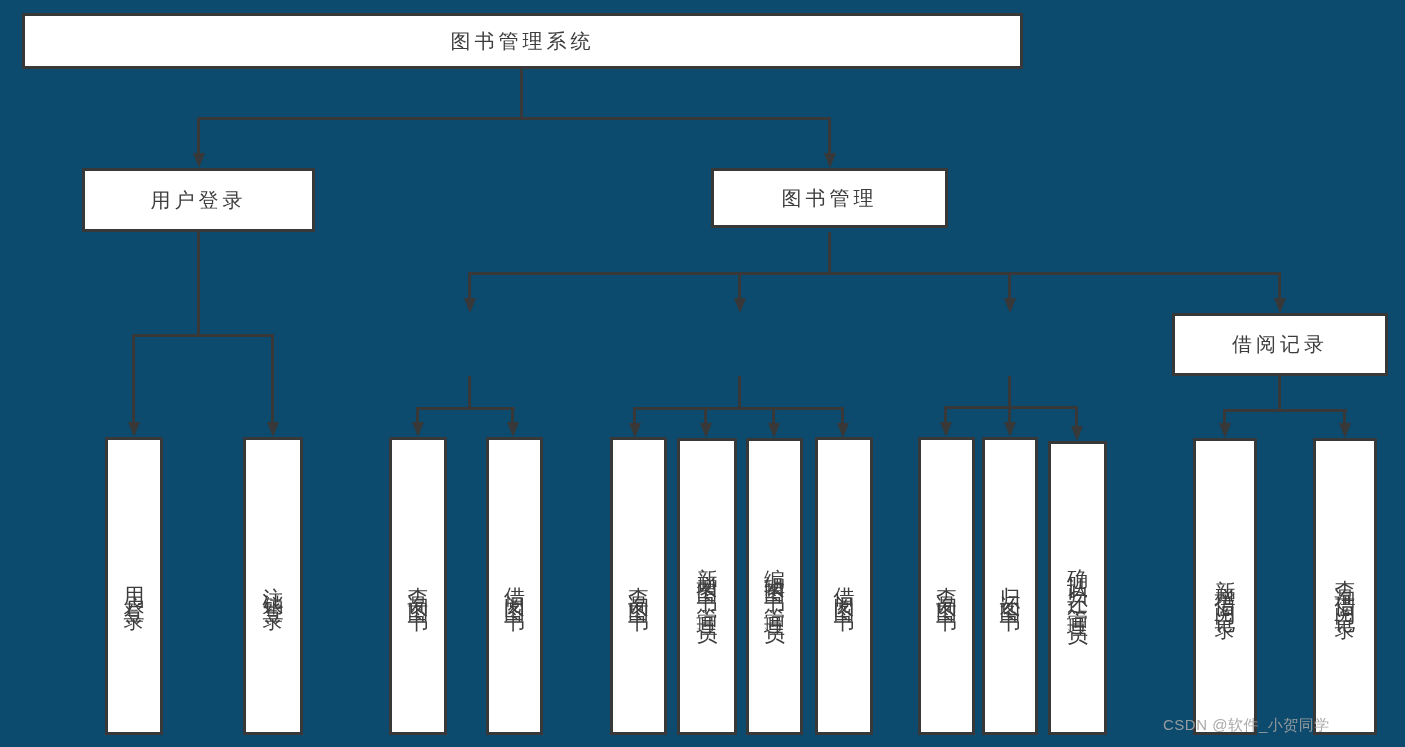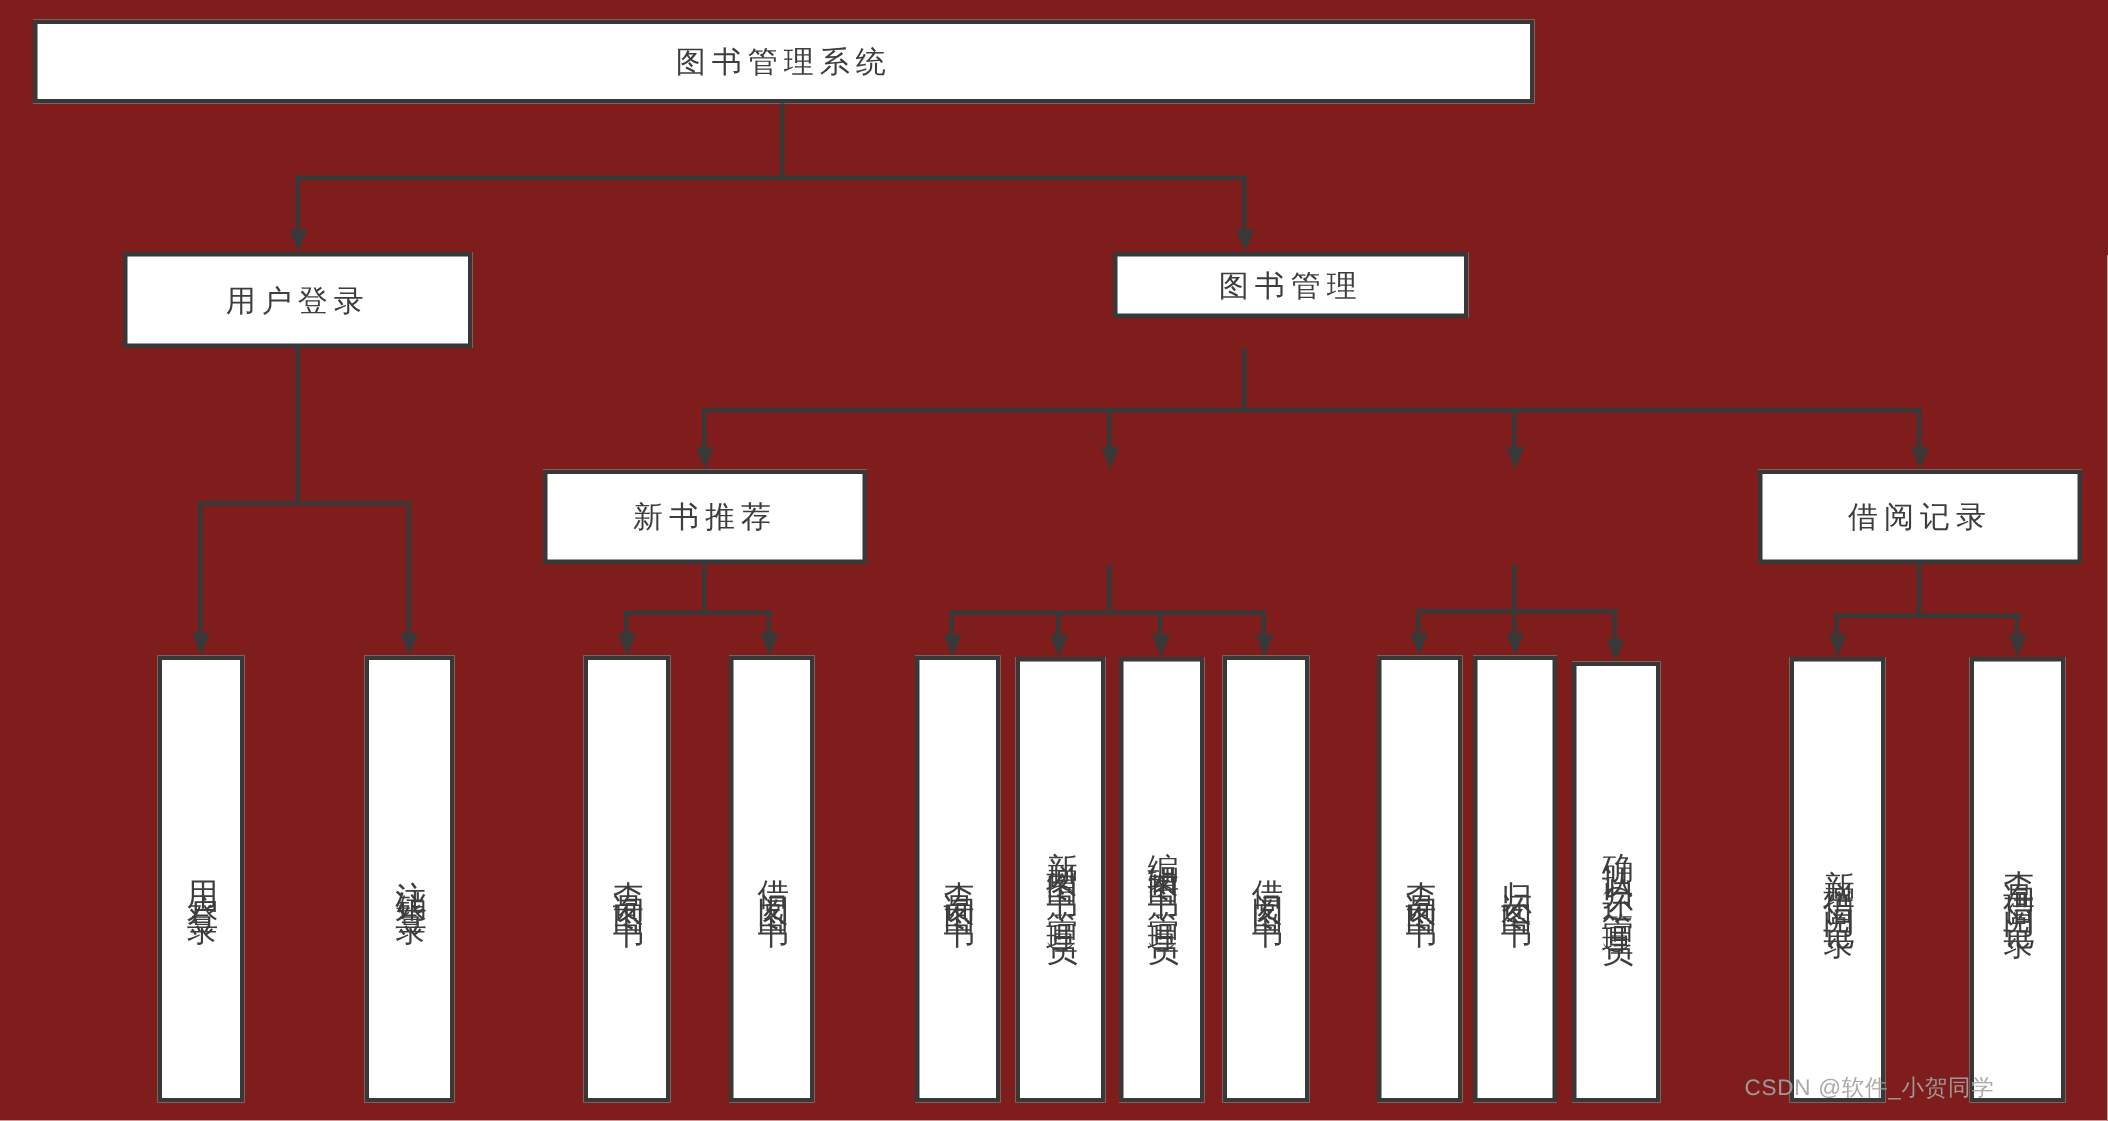--- a/index.html
+++ b/index.html
@@ -1,17 +1,17 @@
 <!DOCTYPE html>
 <html><head>
 <meta charset="utf-8">
 <style>
   html,body{margin:0;padding:0;background:#ffffff;}
   .canvas{
-    position:relative;width:1405px;height:747px;background:#7f1d1d;overflow:hidden;
+    position:relative;width:1405px;height:747px;background:#0c4a6e;overflow:hidden;
     font-family:"Liberation Sans",sans-serif;
   }
   .box{
     position:absolute;box-sizing:border-box;border:3px solid #383838;background:#ffffff;
     display:flex;align-items:center;justify-content:center;color:#3d3d3d;
   }
   .hbox span{font-size:20px;letter-spacing:4px;white-space:nowrap;}
   .vbox span{
     writing-mode:vertical-lr;text-orientation:mixed;
     font-size:21px;letter-spacing:8px;white-space:nowrap;
@@ -40,21 +40,21 @@
   <div class="vl" style="left:520px;top:69px;height:49px"></div>
   <div class="hl" style="left:197px;top:117px;width:634px"></div>
   <div class="vl" style="left:197px;top:117px;height:38px"></div>
   <div class="arrow" style="left:193px;top:153px"></div>
   <div class="vl" style="left:828px;top:117px;height:38px"></div>
   <div class="arrow" style="left:824px;top:153px"></div>
 
   <div class="box hbox" style="left:82px;top:168px;width:233px;height:64px">
     <span>用户登录</span>
   </div>
-  <div class="box hbox" style="left:742px;top:168px;width:237px;height:44px">
+  <div class="box hbox" style="left:711px;top:168px;width:237px;height:60px">
     <span>图书管理</span>
   </div>
 
   <div class="vl" style="left:197px;top:232px;height:103px"></div>
   <div class="hl" style="left:132px;top:334px;width:142px"></div>
   <div class="vl" style="left:132px;top:334px;height:89px"></div>
   <div class="arrow" style="left:128px;top:422px"></div>
   <div class="vl" style="left:271px;top:334px;height:89px"></div>
   <div class="arrow" style="left:267px;top:422px"></div>
 
@@ -62,23 +62,20 @@
   <div class="hl" style="left:468px;top:272px;width:813px"></div>
   <div class="vl" style="left:468px;top:272px;height:27px"></div>
   <div class="arrow" style="left:464px;top:298px"></div>
   <div class="vl" style="left:738px;top:272px;height:27px"></div>
   <div class="arrow" style="left:734px;top:298px"></div>
   <div class="vl" style="left:1008px;top:272px;height:27px"></div>
   <div class="arrow" style="left:1004px;top:298px"></div>
   <div class="vl" style="left:1278px;top:272px;height:27px"></div>
   <div class="arrow" style="left:1274px;top:298px"></div>
 
-  <div class="box hbox" style="left:362px;top:313px;width:216px;height:63px">
-    <span>新书推荐</span>
-  </div>
   <div class="box hbox" style="left:1172px;top:313px;width:216px;height:63px">
     <span>借阅记录</span>
   </div>
 
   <div class="vl" style="left:468px;top:376px;height:32px"></div>
   <div class="hl" style="left:416px;top:407px;width:99px"></div>
   <div class="vl" style="left:416px;top:407px;height:16px"></div>
   <div class="arrow" style="left:412px;top:422px"></div>
   <div class="vl" style="left:511px;top:407px;height:16px"></div>
   <div class="arrow" style="left:507px;top:422px"></div>

